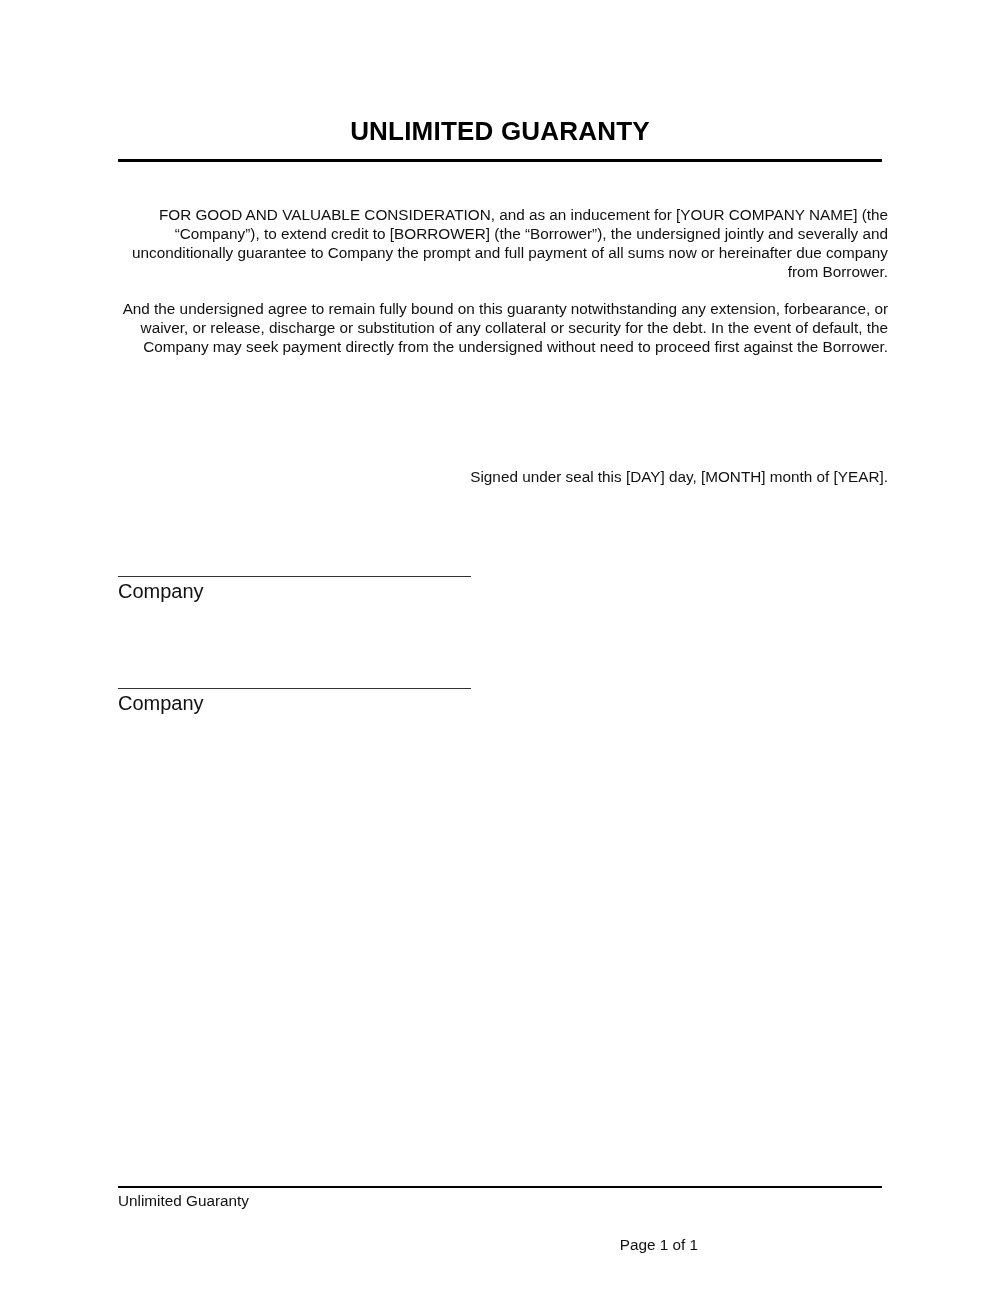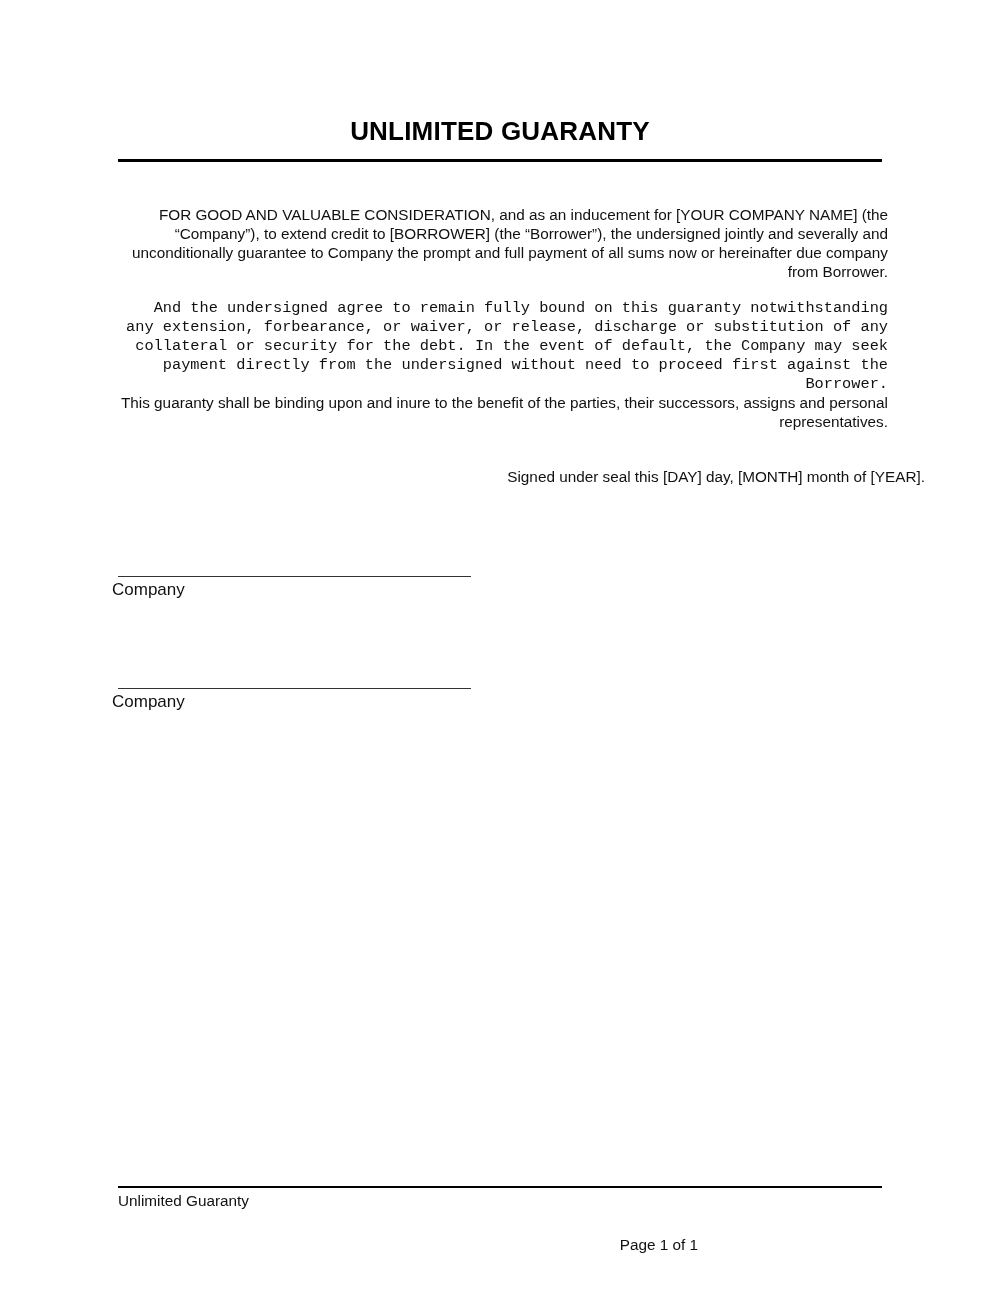--- a/index.html
+++ b/index.html
@@ -40,34 +40,34 @@
     .para {
       position: absolute;
       left: 118px;
       width: 770px;
       font-size: 15.3px;
       line-height: 19px;
       margin: 0;
       text-align: right;
     }
     #p1 { top: 205px; }
-    #p2 { top: 299px; font-family: Liberation Mono, monospace; }
+    #p2 { top: 299px; }
     #p3 { top: 393px; }
-    #p4 { top: 467px; margin-left: 37px; }
+    #p4 { top: 467px; }
     .sig-line {
       position: absolute;
       left: 118px;
       width: 353px;
       height: 1px;
       background: #333;
     }
     .sig-label {
       position: absolute;
-      left: 112px;
-      font-size: 17px;
+      left: 118px;
+      font-size: 20px;
     }
     #sig1-line { top: 576px; }
     #sig1-label { top: 580px; }
     #sig2-line { top: 688px; }
     #sig2-label { top: 692px; }
     .footer-rule {
       position: absolute;
       left: 118px; width: 764px;
       top: 1186px;
       height: 2px;
@@ -89,21 +89,20 @@
   </style>
 </head>
 <body>
 
 <div class="page">
   <div class="title">UNLIMITED GUARANTY</div>
   <div class="title-rule"></div>
 
   <p class="para" id="p1">FOR GOOD AND VALUABLE CONSIDERATION, and as an inducement for [YOUR COMPANY NAME] (the “Company”), to extend credit to [BORROWER] (the “Borrower”), the undersigned jointly and severally and unconditionally guarantee to Company the prompt and full payment of all sums now or hereinafter due company from Borrower.</p>
   <p class="para" id="p2">And the undersigned agree to remain fully bound on this guaranty notwithstanding any extension, forbearance, or waiver, or release, discharge or substitution of any collateral or security for the debt. In the event of default, the Company may seek payment directly from the undersigned without need to proceed first against the Borrower.</p>
-  <p class="para" id="p3">This guaranty shall be binding upon and inure to the benefit of the parties, their successors, assigns and personal representatives.</p>
   <p class="para" id="p4">Signed under seal this [DAY] day, [MONTH] month of [YEAR].</p>
 
   <div class="sig-line" id="sig1-line"></div>
   <div class="sig-label" id="sig1-label">Company</div>
 
   <div class="sig-line" id="sig2-line"></div>
   <div class="sig-label" id="sig2-label">Company</div>
 
   <div class="footer-rule"></div>
   <div class="footer-left">Unlimited Guaranty</div>

